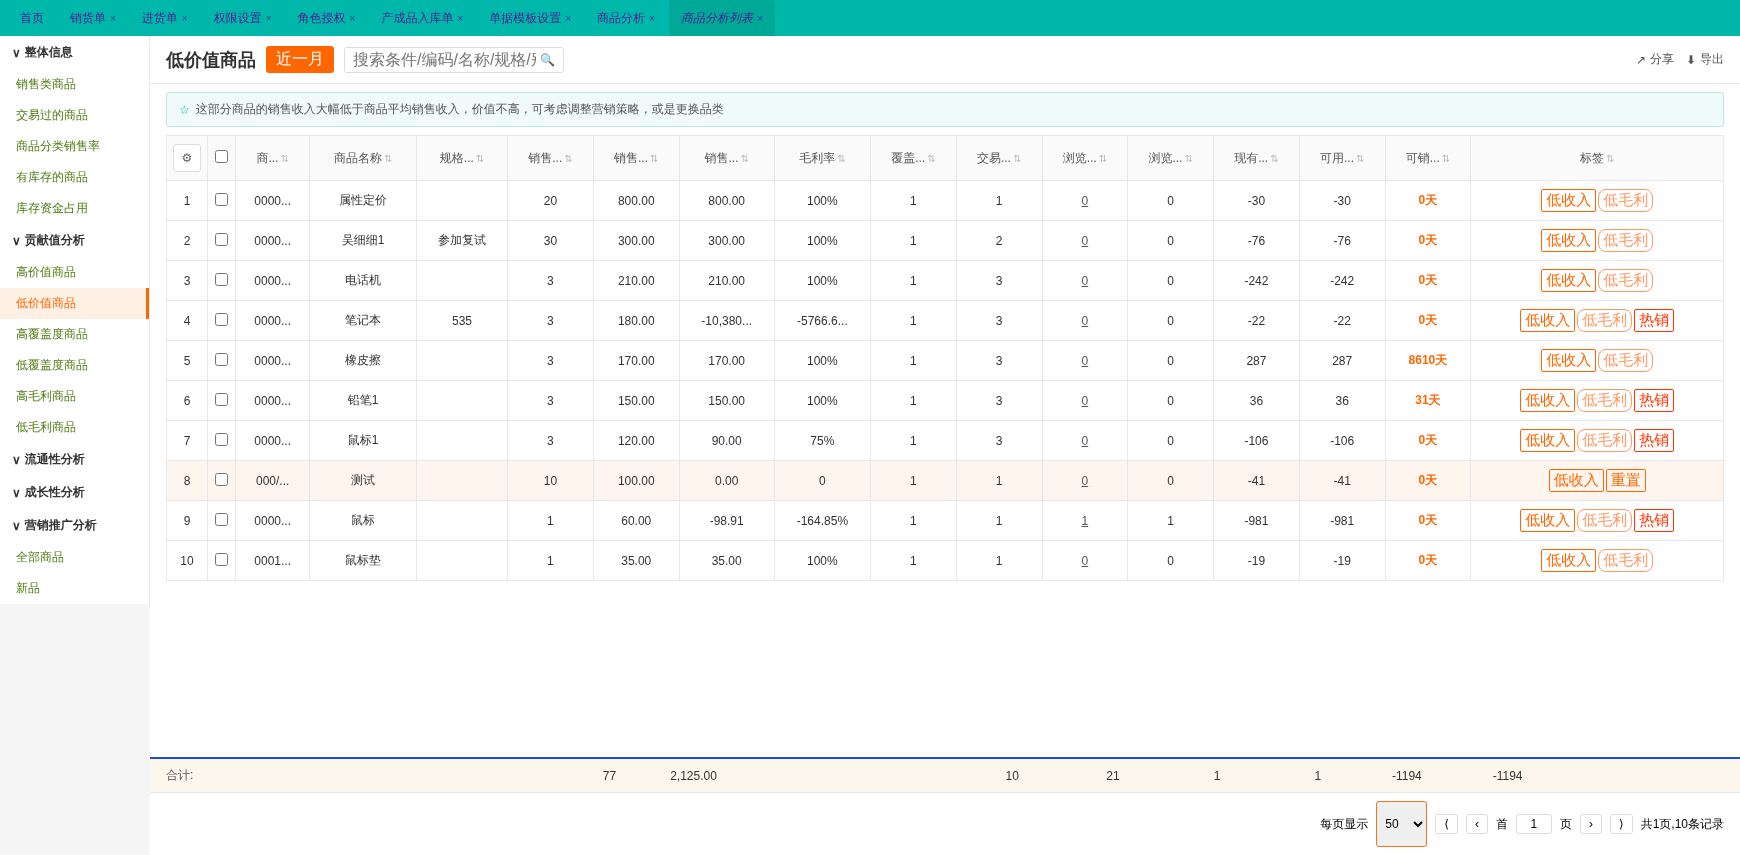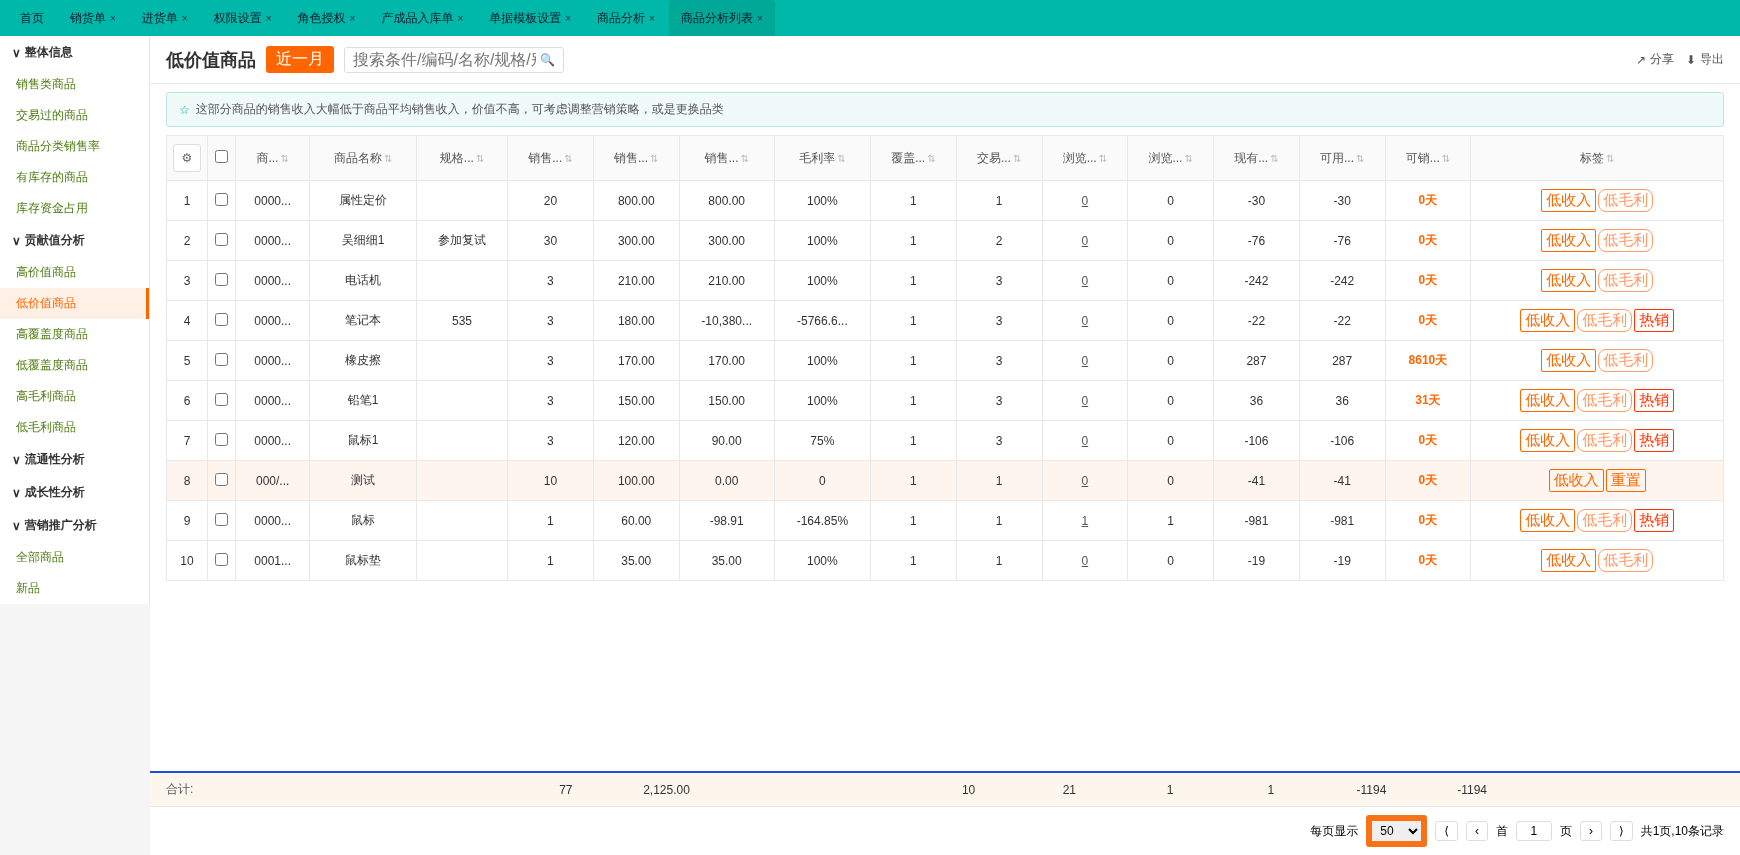--- a/index.html
+++ b/index.html
@@ -8,31 +8,31 @@
     
     .top-nav {
       background: #00b8a9;
       height: 36px;
       display: flex;
       align-items: center;
       padding: 0 8px;
       gap: 2px;
     }
     .nav-item {
-      color: #0f172a;
+      color: #4c1d95;
       padding: 0 12px;
       cursor: pointer;
       border-radius: 3px 3px 0 0;
       white-space: nowrap;
       height: 36px;
       display: flex;
       align-items: center;
       gap: 4px;
     }
-    .nav-item.active { background: #00a898; }
+    .nav-item.active { background: #00a898; font-style: italic; }
     .nav-item .close-icon { font-size: 10px; opacity: 0.8; }
     
     
     .main-layout {
       display: flex;
       height: calc(100vh - 36px);
     }
     
     
     .sidebar {
@@ -206,39 +206,39 @@
       align-items: center;
     }
     .total-label { color: #555; margin-right: 20px; }
     .total-cells {
       display: flex;
       gap: 0;
       flex: 1;
     }
     .total-cell {
       flex: 1;
-      text-align: center;
+      text-align: right;
       color: #333;
       font-size: 12px;
     }
     
     
     .pagination-bar {
       display: flex;
       align-items: center;
       justify-content: flex-end;
       padding: 8px 16px;
       gap: 8px;
       border-top: 1px solid #e8e8e8;
       background: #fff;
     }
     .page-size-select {
-      border: 6px solid #f97316;
+      border: 1px solid #f97316;
       border-radius: 3px;
-      padding: 2px 4px;
+      padding: 14px 4px;
       font-size: 12px;
     }
     .page-btn {
       border: 1px solid #ddd;
       background: #fff;
       padding: 2px 8px;
       cursor: pointer;
       border-radius: 3px;
       font-size: 12px;
     }

